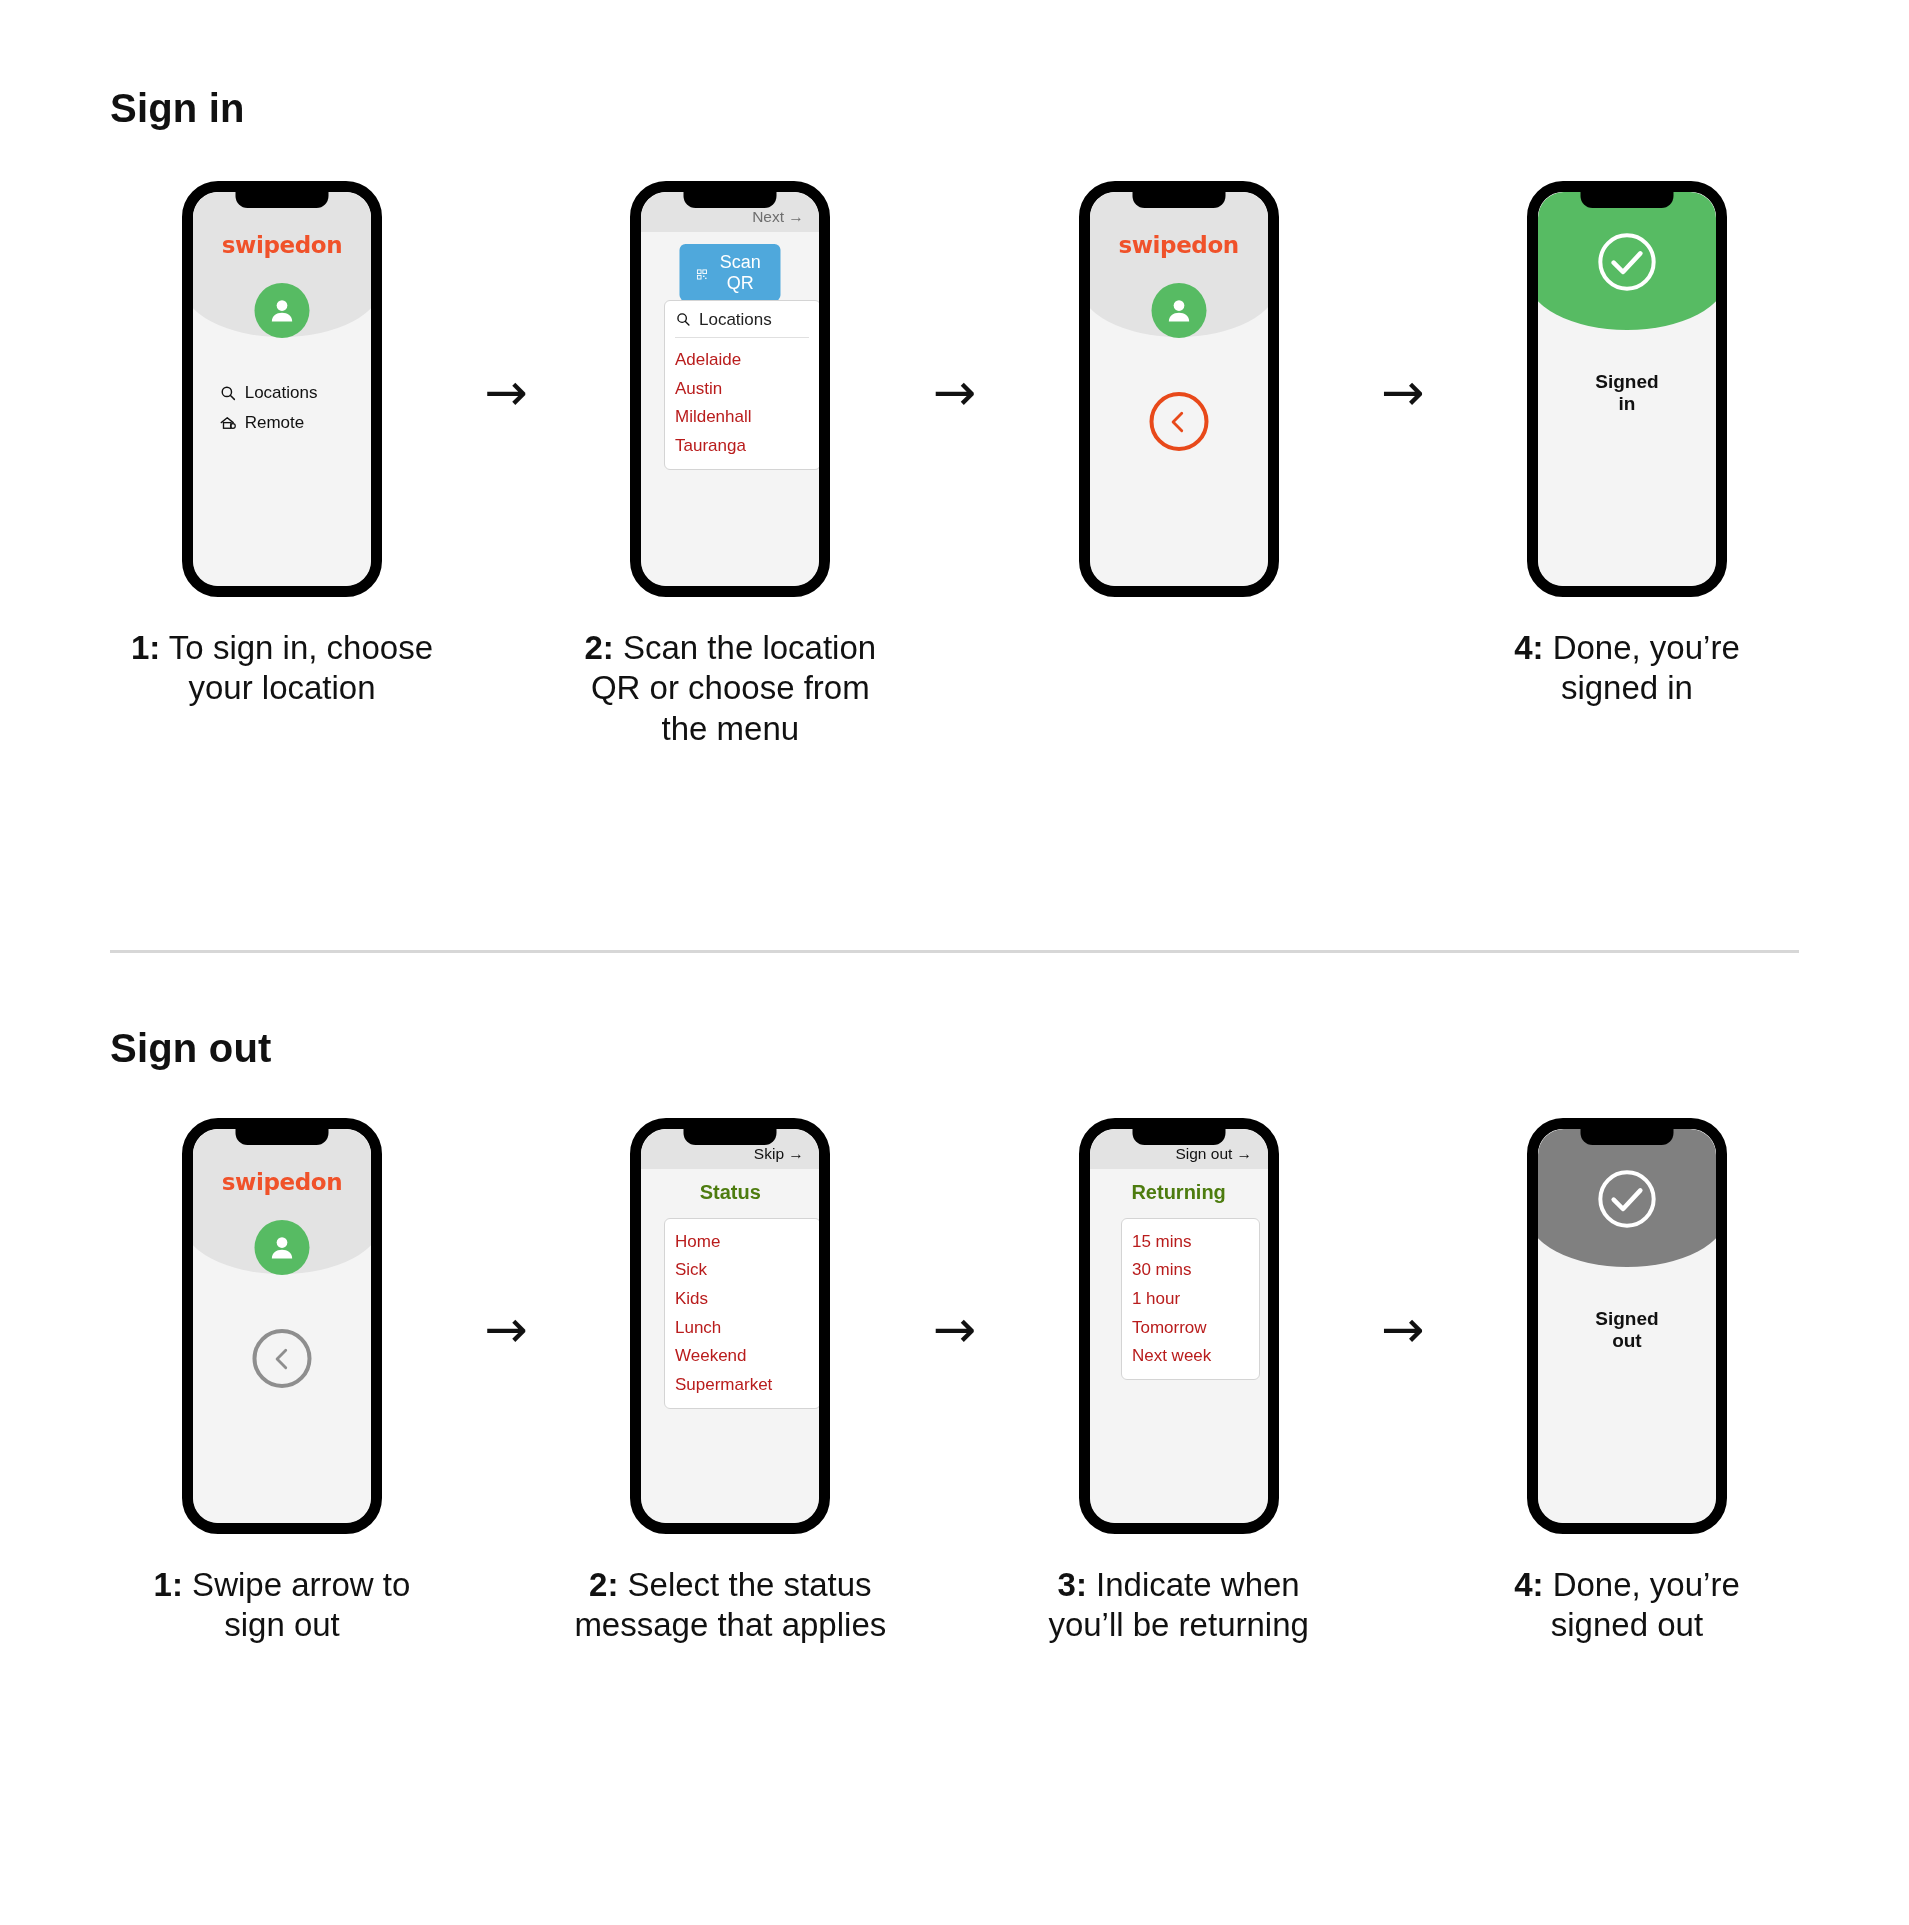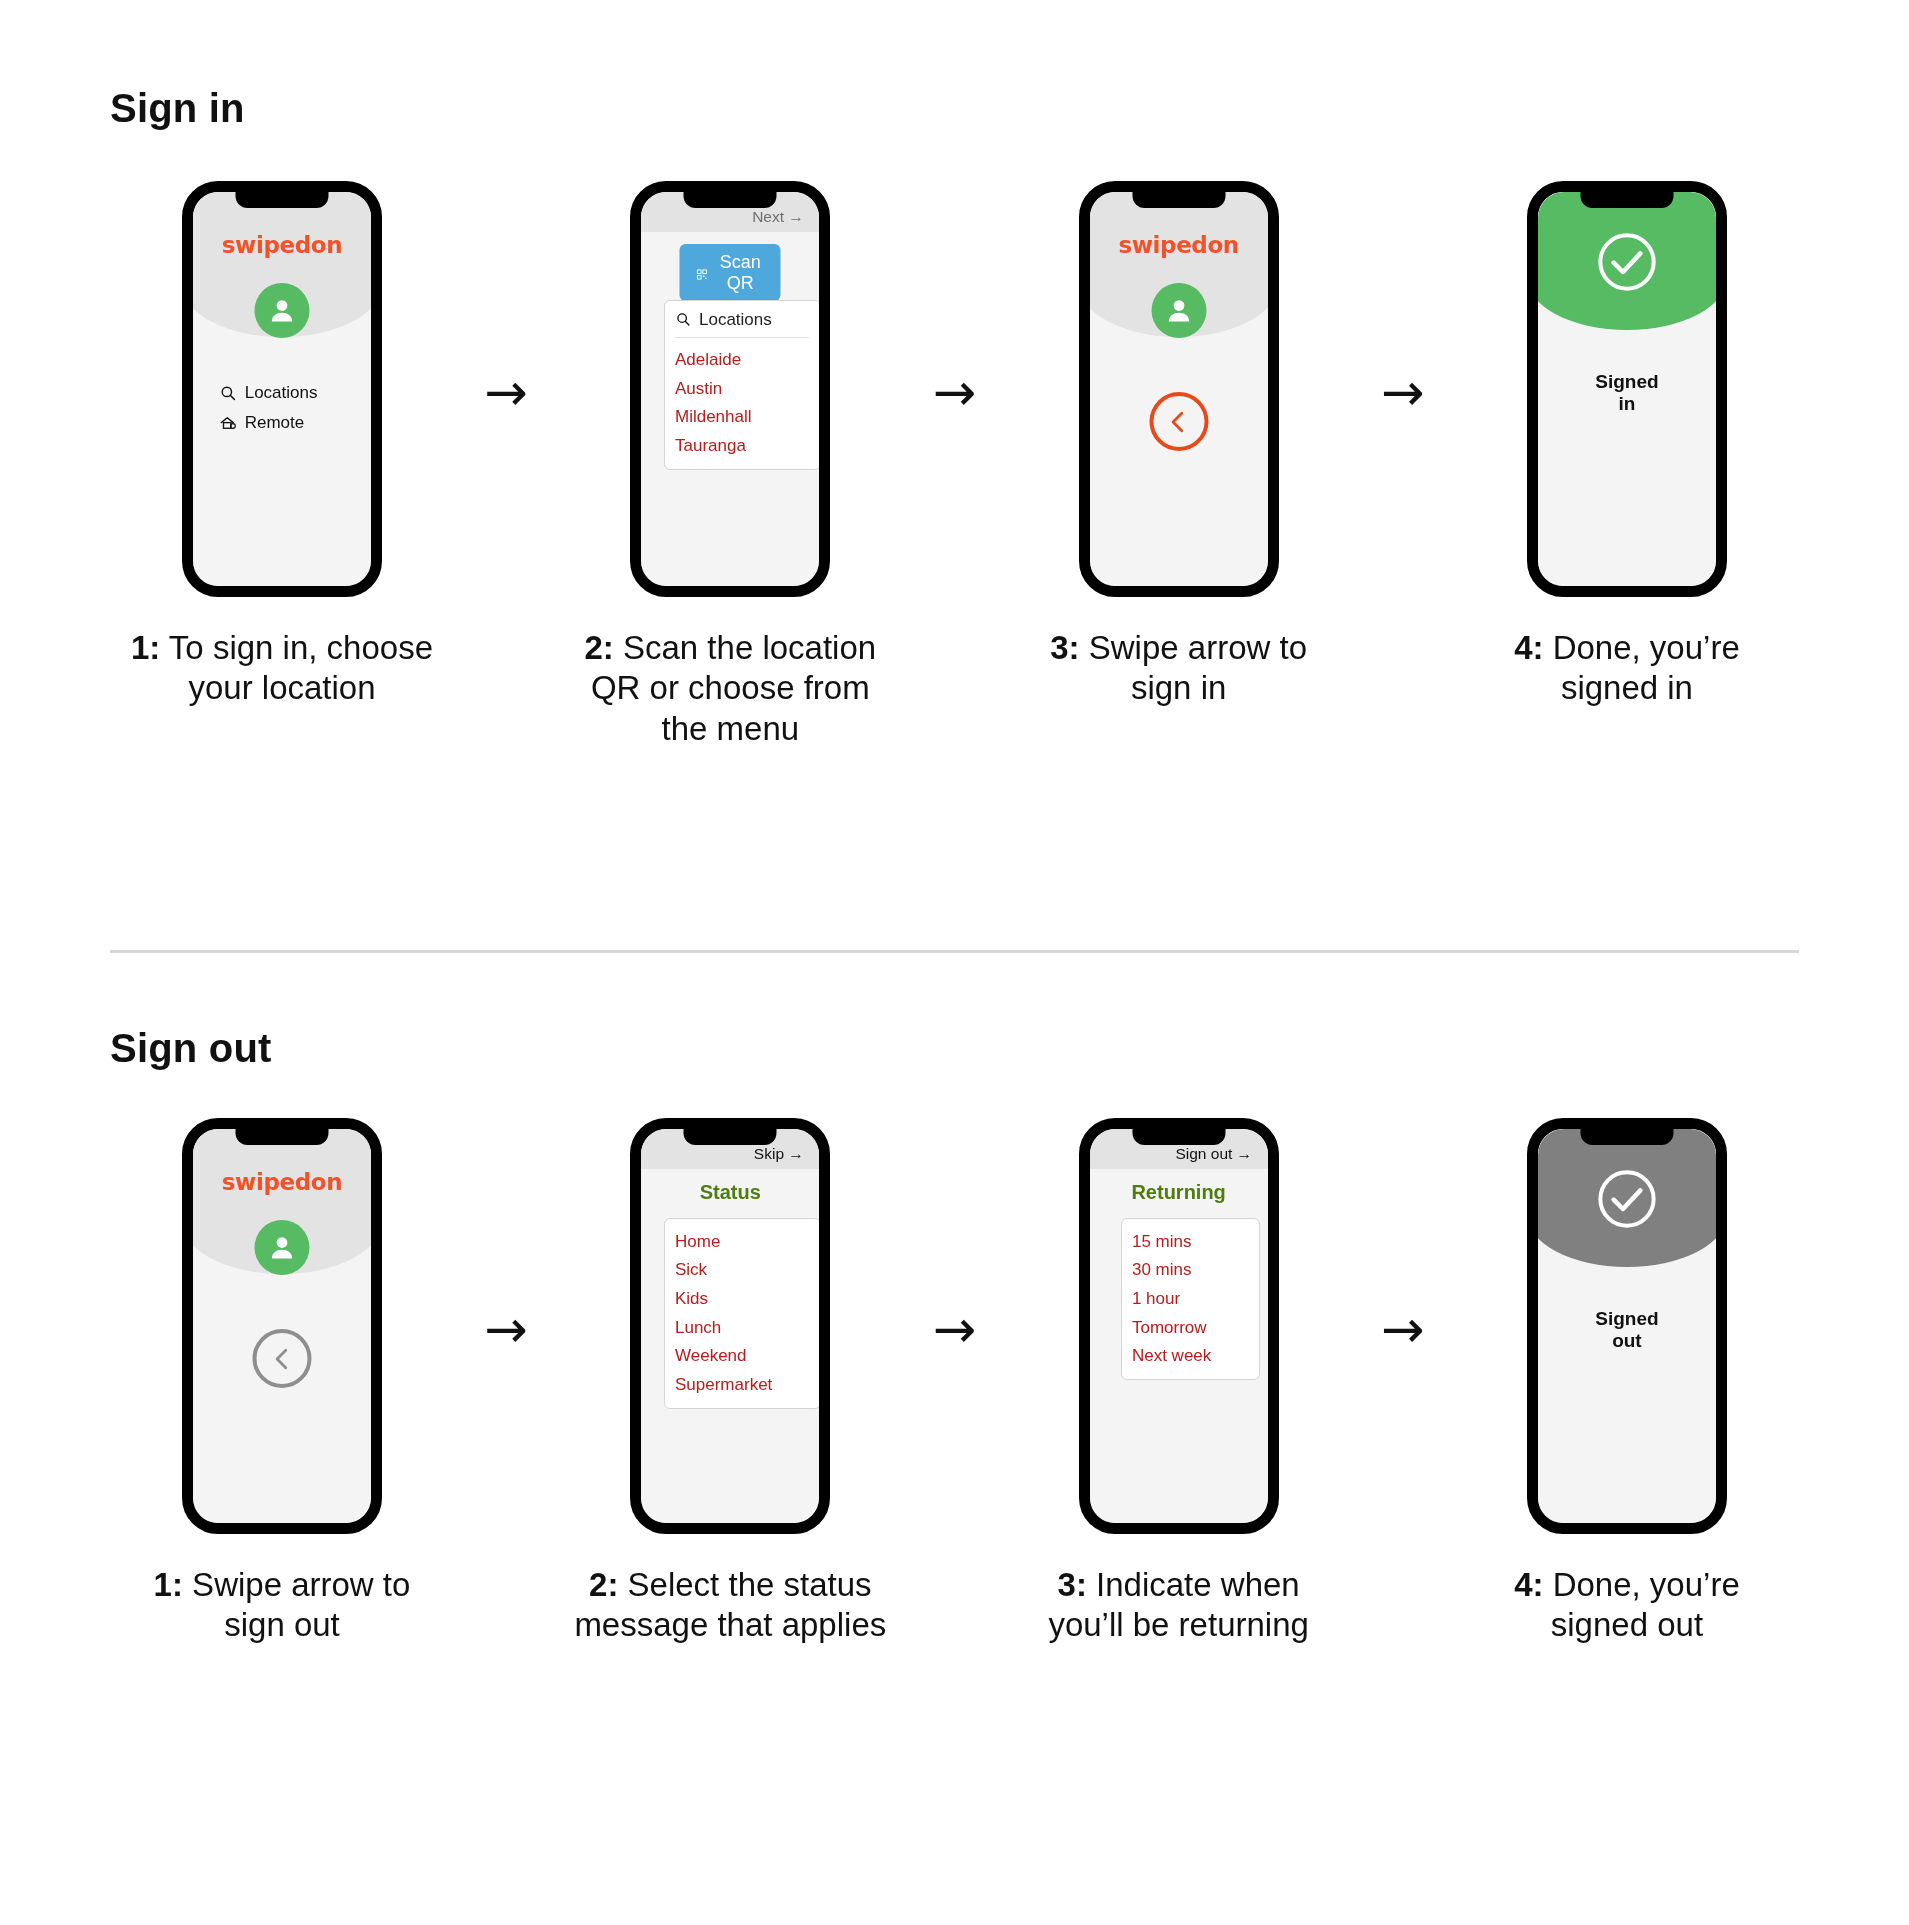--- a/index.html
+++ b/index.html
@@ -383,21 +383,20 @@
                 <path d="M4.6 20c0-4.1 3.3-6.3 7.4-6.3s7.4 2.2 7.4 6.3z" fill="#ffffff"></path>
               </svg>
           </div>
           <div class="swipe-circle">
             <svg viewBox="0 0 24 24">
                 <polyline points="15,4 7,12 15,20" fill="none" stroke="#e8491a" stroke-width="2.6" stroke-linecap="round" stroke-linejoin="round"></polyline>
               </svg>
           </div>
         </div>
       </div>
-      <div class="caption"><b>3:</b><span> Swipe arrow to sign in</span></div>
     </div>
 
     <div class="arrow-cell">→</div>
 
     <div class="step">
       <div class="phone">
         <div class="notch"></div>
         <div class="screen">
           <div class="dome green"></div>
           <div class="check-wrap">

